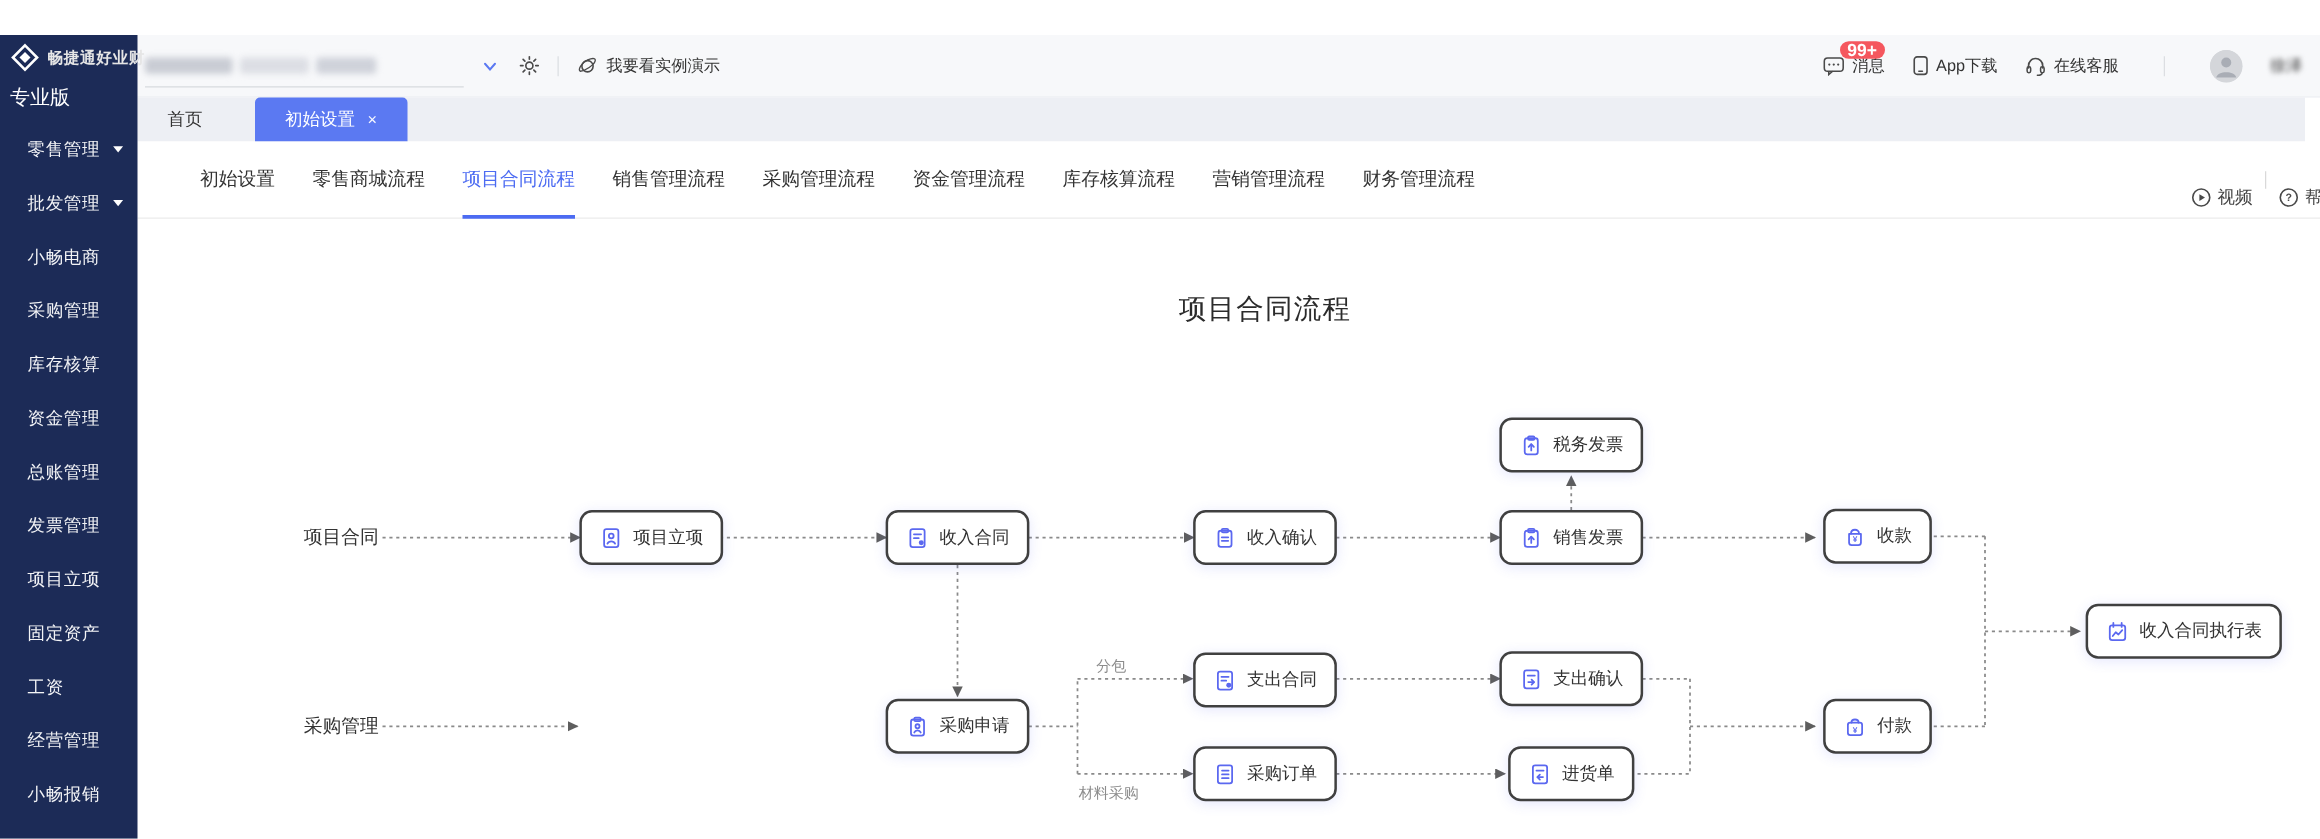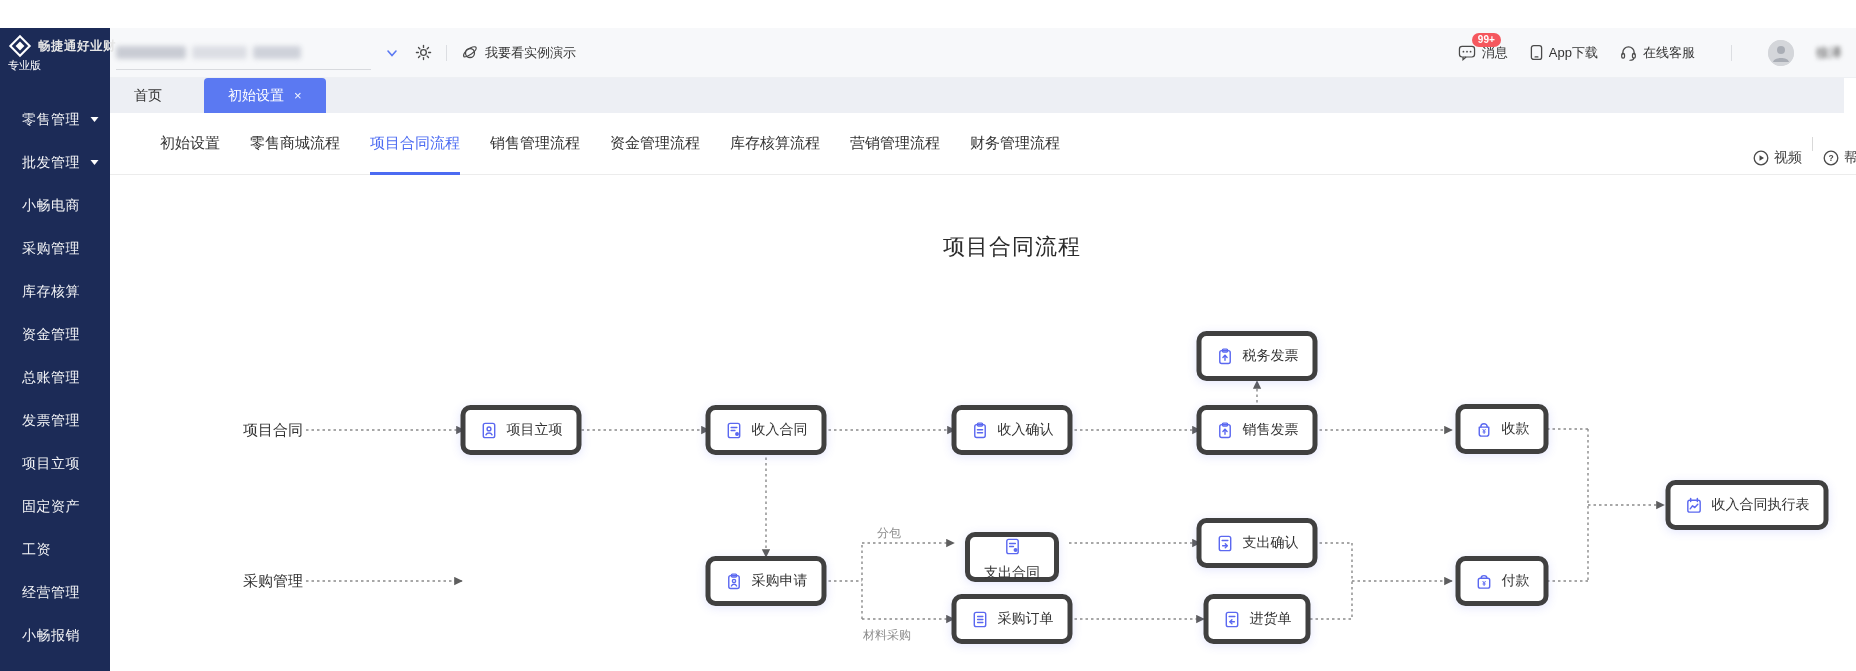--- a/index.html
+++ b/index.html
@@ -8,41 +8,41 @@
     font-family:"Liberation Sans","DejaVu Sans",sans-serif;color:#333;
     -webkit-font-smoothing:antialiased;
   }
   
   .top-strip{position:absolute;left:0;top:0;width:100%;height:28px;background:#fff;}
   .side-col{position:absolute;left:0;top:28px;bottom:0;width:110px;background:#1c2b57;z-index:5;}
   .logo-block{position:relative;height:50px;padding:6px 8px 0 8px;box-sizing:border-box;}
   .logo-row{display:flex;align-items:center;gap:6px;}
   .logo-mark{flex:0 0 auto;}
   .brand-name{color:#e5e5e5;font-size:12.5px;font-weight:bold;white-space:nowrap;letter-spacing:.5px;}
-  .brand-edition{color:#fff;font-size:11px;margin-top:0;}
+  .brand-edition{color:#fff;font-size:16px;margin-top:10px;}
   .side-menu{padding-top:20px;display:flex;flex-direction:column;}
   .side-item{height:43px;display:flex;align-items:center;padding-left:22px;color:rgba(255,255,255,.95);
     font-size:14px;cursor:pointer;letter-spacing:.5px;}
   .side-item .caret{margin-left:10px;display:flex;align-items:center;}
   .header-bar{position:absolute;left:110px;top:28px;right:0;height:50px;background:#f7f8fa;
     display:flex;align-items:center;border-bottom:1px solid #eef0f3;box-sizing:border-box;z-index:4;}
   .ws-select{position:relative;display:flex;align-items:center;margin-left:6px;width:255px;height:34px;
     border-bottom:1px solid #d8dade;cursor:pointer;}
   .blur-blob{display:flex;gap:6px;align-items:center;filter:blur(2.5px);}
   .blur-blob span{display:inline-block;height:13px;border-radius:3px;}
   .blur-blob .b1{width:70px;background:#c9ccd4;}
   .blur-blob .b2{width:55px;background:#dcdee4;}
   .blur-blob .b3{width:48px;background:#cfd2da;}
   .chev{margin-left:14px;display:flex;align-items:center;cursor:pointer;}
   .gear-btn{margin-left:16px;display:flex;align-items:center;cursor:pointer;}
   .vdiv{width:1px;height:16px;background:#dcdee2;margin:0 14px;}
   .hbtn{display:flex;align-items:center;gap:6px;font-size:13px;color:#333;cursor:pointer;white-space:nowrap;}
   .header-right{margin-left:auto;display:flex;align-items:center;gap:22px;padding-right:14px;}
   .msg-wrap{position:relative;}
-  .badge{position:absolute;top:-11px;left:14px;background:#f5575e;color:#fff;font-size:10px;line-height:14px;
+  .badge{position:absolute;top:-11px;left:14px;background:#f5575e;color:#fff;font-size:14px;line-height:14px;
     padding:0 6px;border-radius:8px;font-weight:bold;}
   .avatar{width:26px;height:26px;border-radius:50%;background:#d4d6da;display:flex;align-items:center;
     justify-content:center;overflow:hidden;cursor:pointer;}
   .user-name{font-size:13px;color:#333;filter:blur(2px);white-space:nowrap;}
   .tab-strip{position:absolute;left:110px;top:78px;right:12px;height:35px;background:#edeff4;
     display:flex;align-items:flex-end;z-index:4;}
   .wtab{height:35px;display:flex;align-items:center;padding:0 24px;font-size:14px;color:#333;cursor:pointer;}
   .wtab.active{background:#5b79f2;color:#fff;border-radius:4px 4px 0 0;margin-left:18px;}
   .wtab .close-x{margin-left:10px;font-size:13px;line-height:1;cursor:pointer;opacity:.95;}
   
@@ -58,21 +58,21 @@
   
   .diagram-layer{position:absolute;left:0;top:0;width:1856px;height:671px;z-index:3;pointer-events:none;}
   .diagram-layer *{pointer-events:auto;}
   #edges-svg{position:absolute;left:0;top:0;pointer-events:none;}
   .edge{fill:none;stroke:#8a8a8a;stroke-width:1.4;stroke-dasharray:2.5 3;}
   .diag-title{position:absolute;transform:translate(-50%,-50%);font-size:22px;color:#2b2b2b;
     font-weight:500;letter-spacing:1px;white-space:nowrap;}
   .row-label{position:absolute;transform:translate(0,-50%);font-size:15px;color:#333;white-space:nowrap;}
   .branch-label{position:absolute;transform:translate(-50%,-50%);font-size:12px;color:#8c8c8c;white-space:nowrap;}
   .node{position:absolute;transform:translate(-50%,-50%);display:flex;align-items:center;gap:8px;
-    height:40px;padding:0 14px;background:#fff;border:5px solid #404040;border-radius:10px;
+    height:40px;padding:0 14px;background:#fff;border:2px solid #404040;border-radius:10px;
     box-shadow:0 2px 10px rgba(93,107,240,.16);font-size:14px;color:#333;cursor:pointer;white-space:nowrap;}
   .nicon{display:flex;align-items:center;}
   svg{display:block;}
 </style>
 </head>
 <body>
 
 <div class="top-strip"></div>
 
 <div class="side-col">
@@ -228,20 +228,21 @@
       <span class="close-x">×</span>
     </div>
   </div>
 
 <div class="main-panel">
   <div class="flow-tabs">
     <div class="ftab">初始设置</div>
       <div class="ftab">零售商城流程</div>
       <div class="ftab active">项目合同流程</div>
       <div class="ftab">销售管理流程</div>
+      <div class="ftab">采购管理流程</div>
       <div class="ftab">资金管理流程</div>
       <div class="ftab">库存核算流程</div>
       <div class="ftab">营销管理流程</div>
       <div class="ftab">财务管理流程</div>
       <div class="ft-right">
       <span class="ft-link">
         <svg width="16" height="16" viewBox="0 0 16 16">
           <circle cx="8" cy="8" r="6.8" fill="none" stroke="#4a4a4a" stroke-width="1.3"></circle>
           <path d="M6.5,5.3 L11,8 L6.5,10.7 Z" fill="#4a4a4a"></path>
         </svg>
@@ -362,21 +363,21 @@
       <span class="nicon">
         <svg width="19" height="19" viewBox="0 0 20 20" fill="none" stroke="#5b68f0" stroke-width="1.5" stroke-linecap="round" stroke-linejoin="round">
           <rect x="4.5" y="3.8" width="11" height="13.5" rx="2"></rect>
           <rect x="7.3" y="2.2" width="5.4" height="3" rx="1"></rect>
           <circle cx="10" cy="9.5" r="1.7"></circle>
           <path d="M7.3,14.7 c1,-2.3 4.4,-2.3 5.4,0"></path>
         </svg>
       </span>
       <span>采购申请</span>
     </div>
-    <div class="node" style="left: 1012px; top: 557px; flex-direction: column;">
+    <div class="node" style="left: 1012px; top: 544px;">
       <span class="nicon">
         <svg width="19" height="19" viewBox="0 0 20 20" fill="none" stroke="#5b68f0" stroke-width="1.5" stroke-linecap="round" stroke-linejoin="round">
           <rect x="4" y="2.5" width="12" height="15" rx="2"></rect>
           <line x1="7" y1="6.8" x2="13" y2="6.8"></line>
           <line x1="7" y1="10" x2="11" y2="10"></line>
           <circle cx="13.2" cy="13.8" r="2.1" fill="#5b68f0" stroke="none"></circle>
         </svg>
       </span>
       <span>支出合同</span>
     </div>

